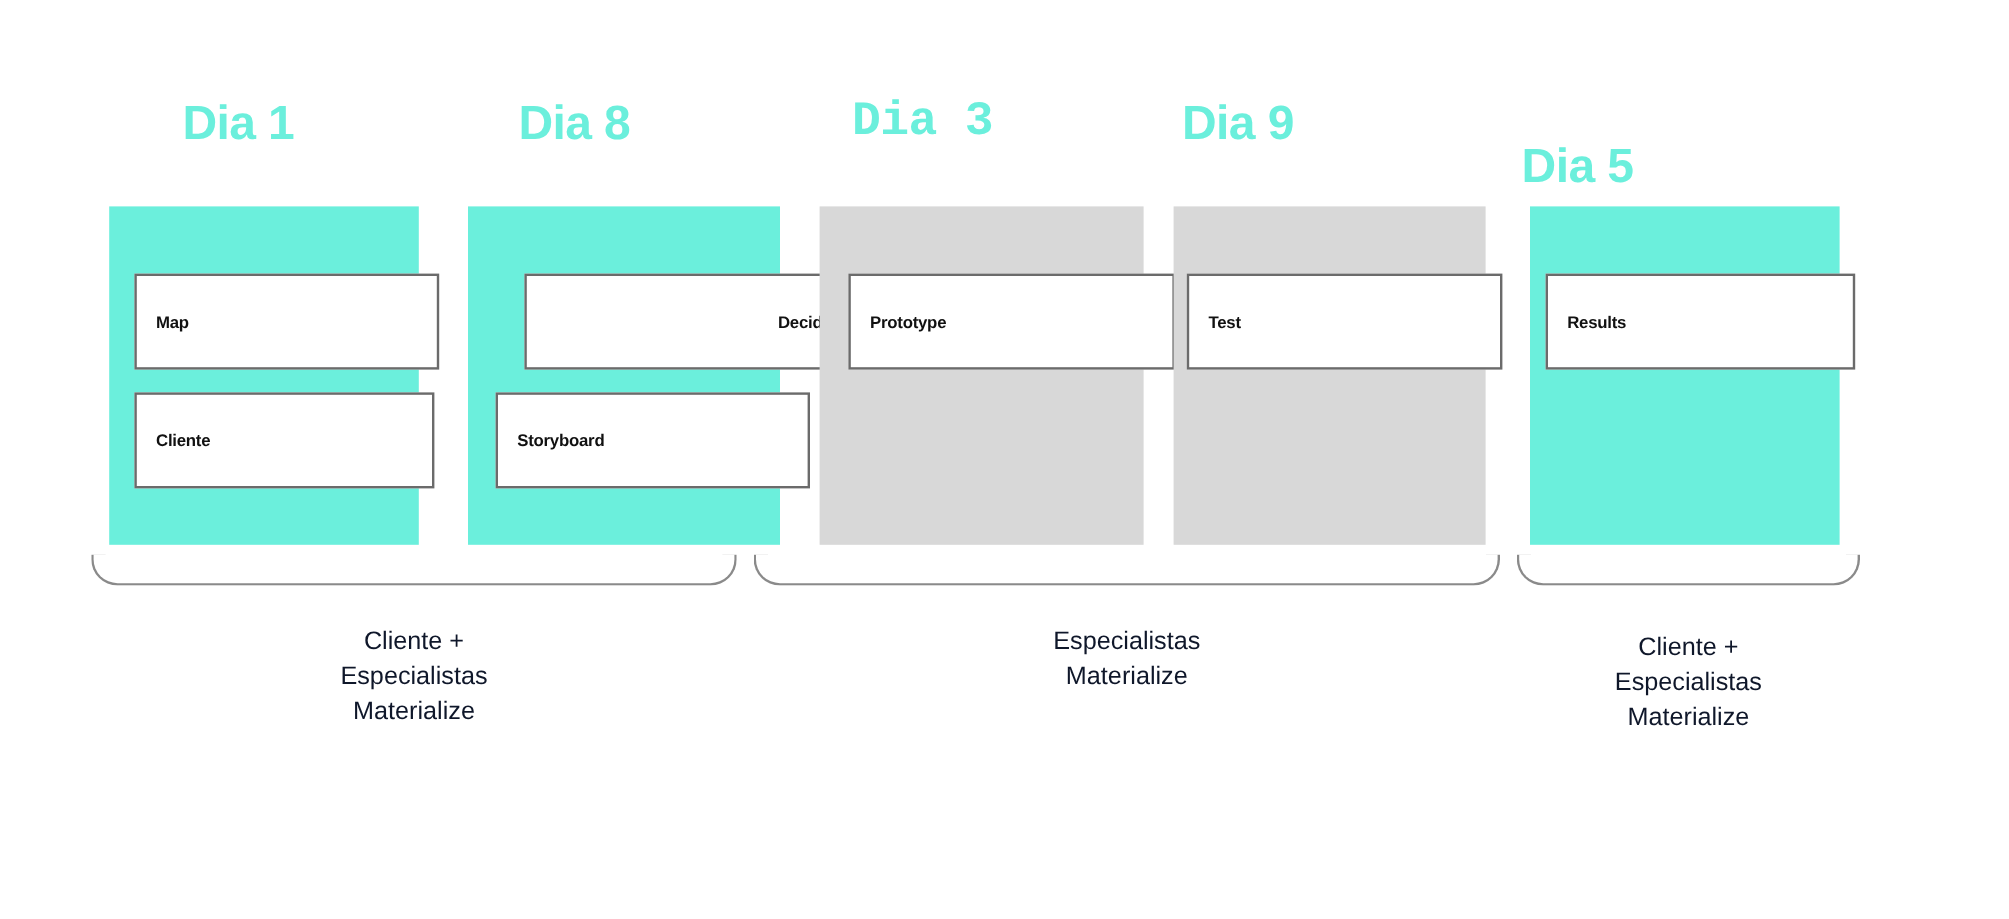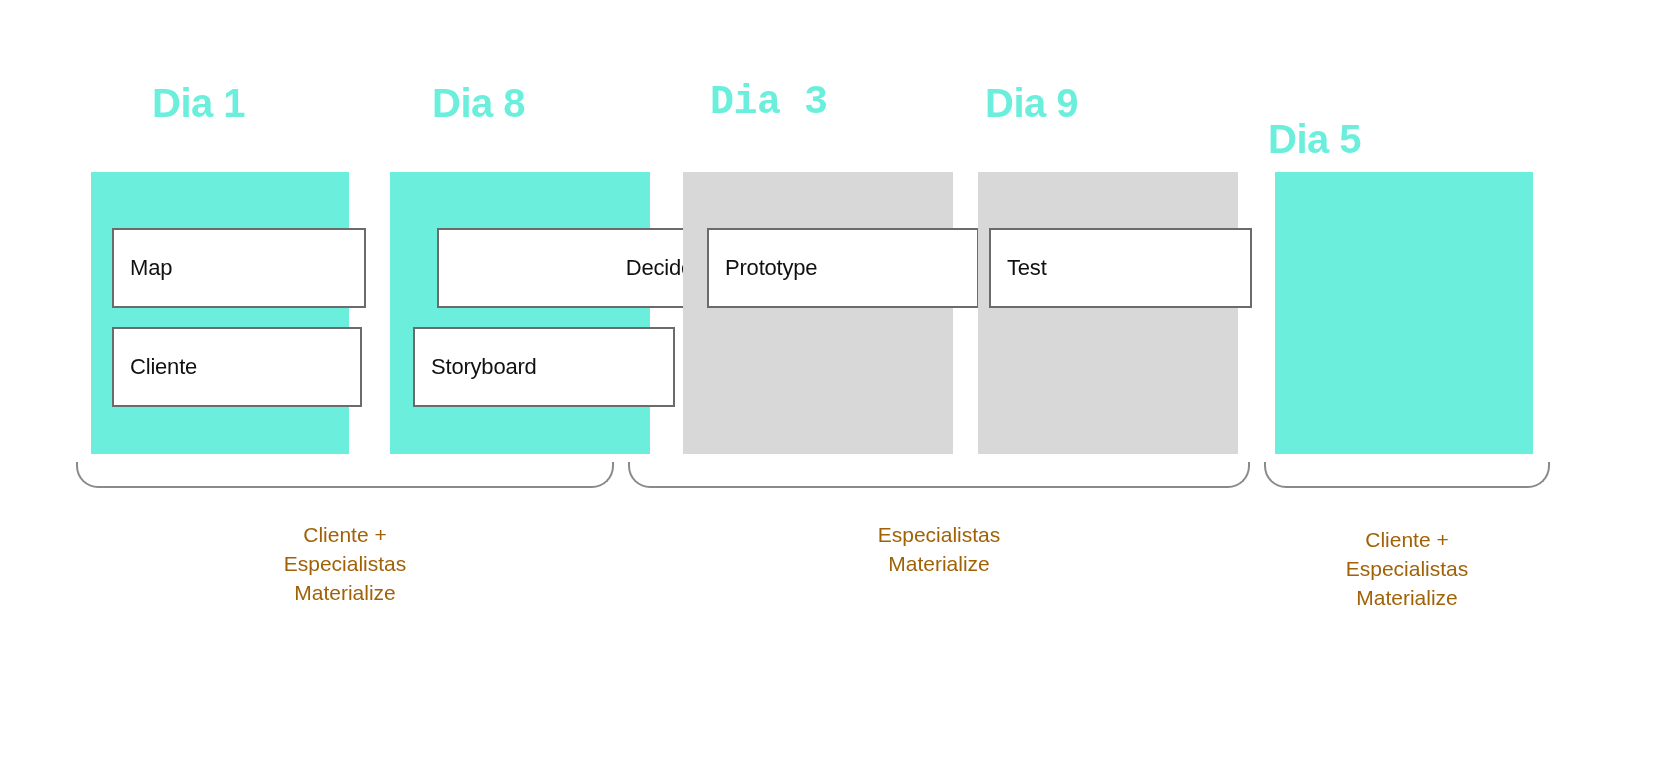--- a/index.html
+++ b/index.html
@@ -46,22 +46,22 @@
   .card {
     position: absolute;
     background: #ffffff;
     border: 2px solid #6b6b6b;
     box-sizing: border-box;
     display: flex;
     align-items: center;
     height: 80px;
   }
   .card-label {
-    font-size: 22px;
-    font-weight: 400;
+    font-size: 14px;
+    font-weight: 700;
     color: #111111;
     letter-spacing: -0.2px;
     padding-left: 16px;
     white-space: nowrap;
   }
 
   
   .bracket {
     position: absolute;
     top: 462px;
@@ -73,21 +73,21 @@
     box-sizing: border-box;
     background: transparent;
   }
 
   
   .caption {
     position: absolute;
     text-align: center;
     font-size: 21px;
     line-height: 29px;
-    color: #a16207;
+    color: #0f172a;
     font-weight: 400;
     white-space: pre-line;
   }
 </style>
 </head>
 <body>
 
 <div id="stage">
 
   <div class="day-label" style="left:152px; top:83px;">Dia 1</div>
@@ -116,20 +116,23 @@
   <div class="card" style="left:707px; top:228px; width:272px;">
     <span class="card-label">Prototype</span>
   </div>
 
   <div class="panel gray" style="left:978px; width:260px;"></div>
   <div class="card" style="left:989px; top:228px; width:263px;">
     <span class="card-label">Test</span>
   </div>
 
   <div class="panel teal" style="left:1275px; width:258px;"></div>
+  <div class="card" style="left:1288px; top:228px; width:258px;">
+    <span class="card-label">Results</span>
+  </div>
 
   <div class="bracket" style="left:76px; width:538px;"></div>
   <div class="bracket" style="left:628px; width:622px;"></div>
   <div class="bracket" style="left:1264px; width:286px;"></div>
 
   <div class="caption" style="left:195px; top:520px; width:300px;">Cliente +
 Especialistas
 Materialize</div>
   <div class="caption" style="left:789px; top:520px; width:300px;">Especialistas
 Materialize</div>

